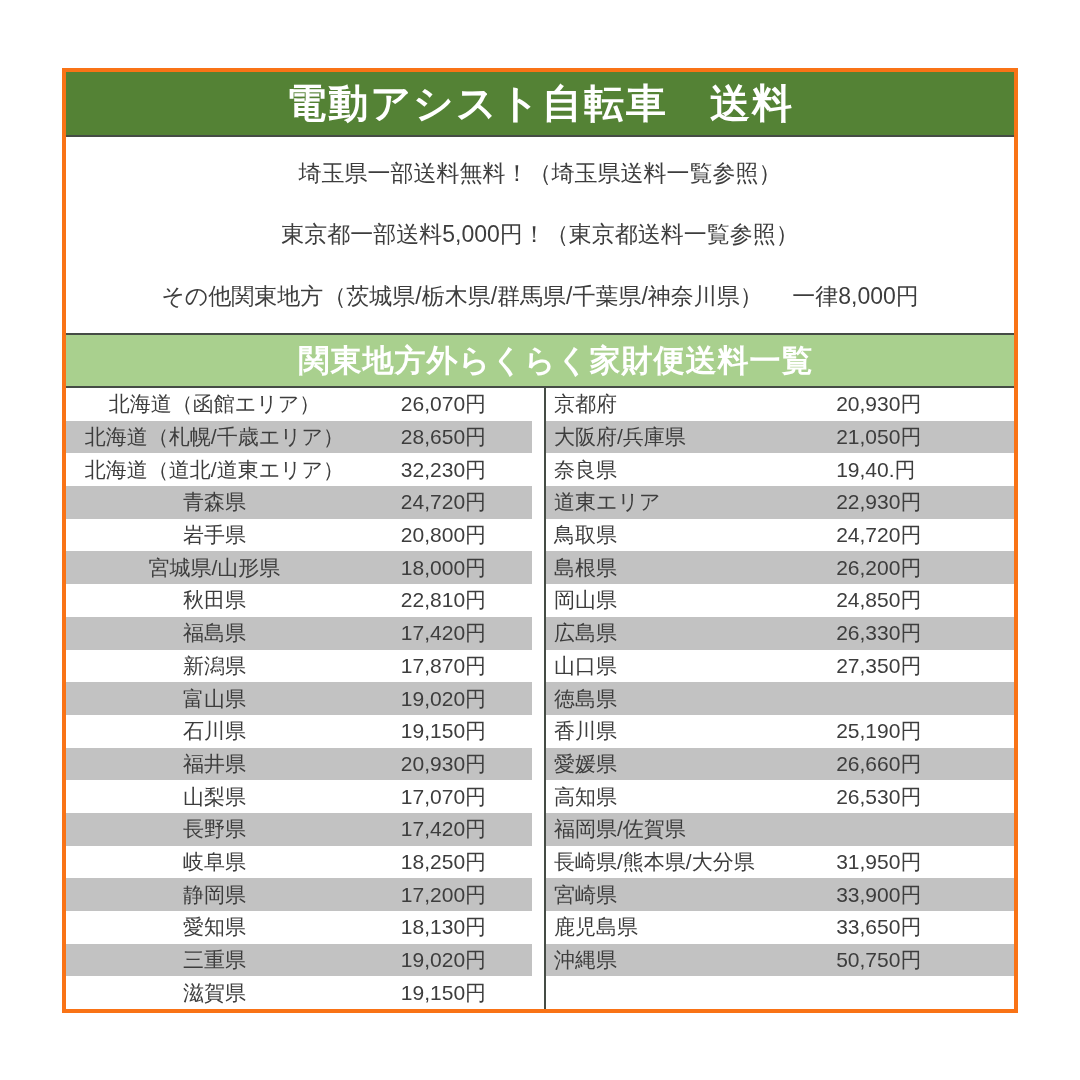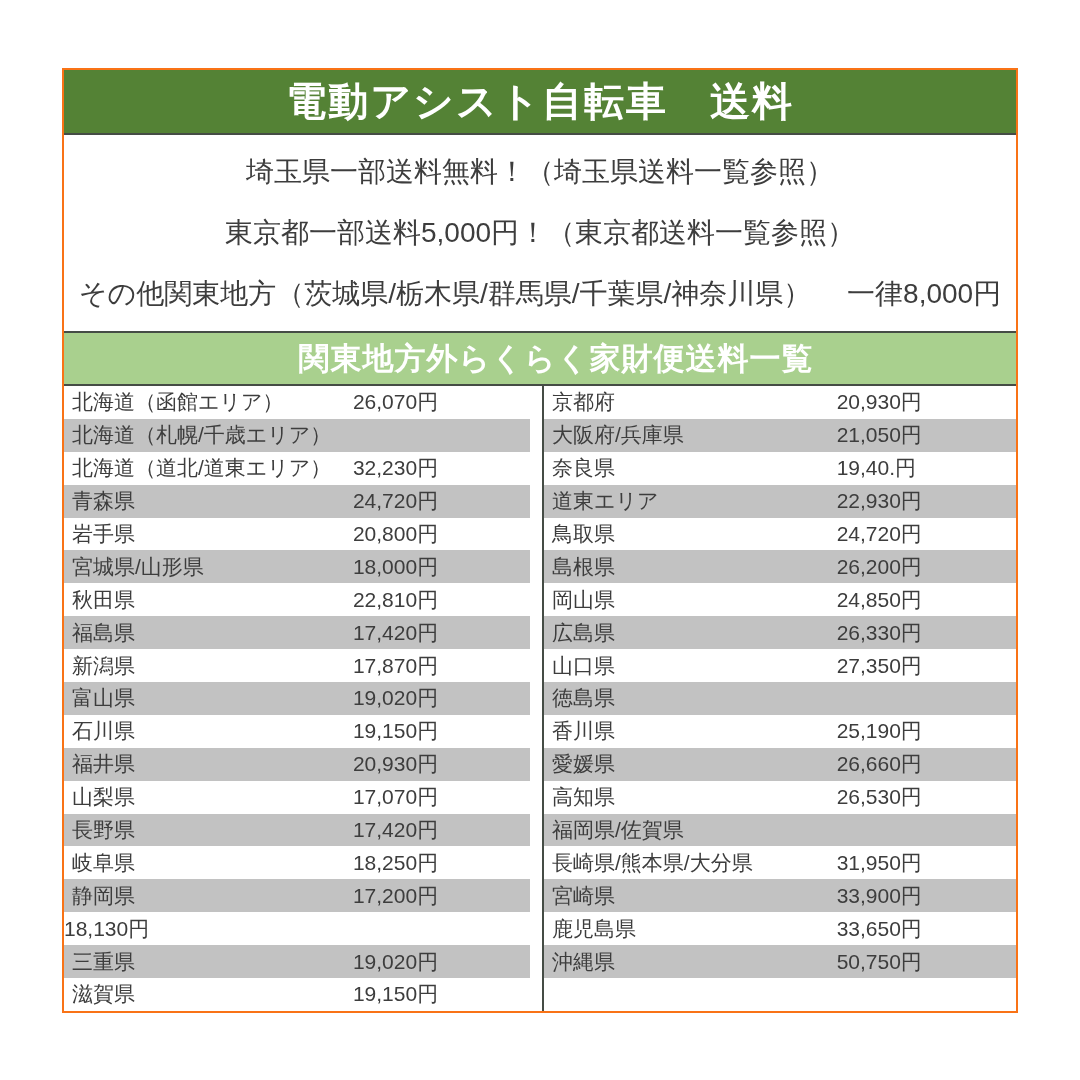--- a/index.html
+++ b/index.html
@@ -11,21 +11,21 @@
     font-family: "Liberation Sans", "DejaVu Sans", sans-serif;
   }
   * { box-sizing: border-box; }
 
   .frame {
     position: absolute;
     left: 62px;
     top: 68px;
     width: 956px;
     height: 945px;
-    border: 2px solid #f97316;
+    border: 4px solid #f97316;
     display: flex;
     flex-direction: column;
     background: #ffffff;
   }
 
   .main-header {
     height: 65px;
     flex: 0 0 65px;
     background: #548235;
     border-bottom: 2px solid #454c45;
@@ -41,21 +41,21 @@
 
   .notices {
     flex: 0 0 198px;
     border-bottom: 2px solid #454c45;
     display: flex;
     flex-direction: column;
     justify-content: space-around;
     align-items: center;
     padding: 6px 0;
     color: #3d3d3d;
-    font-size: 28px;
+    font-size: 23px;
   }
   .notice { white-space: pre; }
 
   .sub-header {
     flex: 0 0 53px;
     background: #a9d08e;
     border-bottom: 2px solid #454c45;
     color: #ffffff;
     font-weight: bold;
     font-size: 31px;
@@ -69,21 +69,21 @@
   .fee-table {
     flex: 1;
     display: flex;
     min-height: 0;
   }
   .tcol {
     display: flex;
     flex-direction: column;
     min-height: 0;
   }
-  .tcol.left  { width: 466px; }
+  .tcol.left  { width: 466px; text-align: center; }
   .tcol.right { flex: 1; }
   .gutter  { width: 12px; background: #ffffff; }
   .divider { width: 2px;  background: #454c45; }
 
   .trow {
     flex: 1;
     display: flex;
     align-items: center;
     font-size: 21px;
     color: #3d3d3d;
@@ -114,20 +114,21 @@
   <div class="sub-header">関東地方外らくらく家財便送料一覧</div>
 
   <div class="fee-table">
     <div class="tcol left" id="col-left">
         <div class="trow">
           <div class="cell name">北海道（函館エリア）</div>
           <div class="cell fee">26,070円</div>
         </div>
         <div class="trow">
           <div class="cell name">北海道（札幌/千歳エリア）</div>
+          <div class="cell fee">28,650円</div>
         </div>
         <div class="trow">
           <div class="cell name">北海道（道北/道東エリア）</div>
           <div class="cell fee">32,230円</div>
         </div>
         <div class="trow">
           <div class="cell name">青森県</div>
           <div class="cell fee">24,720円</div>
         </div>
         <div class="trow">
@@ -172,20 +173,21 @@
         </div>
         <div class="trow">
           <div class="cell name">岐阜県</div>
           <div class="cell fee">18,250円</div>
         </div>
         <div class="trow">
           <div class="cell name">静岡県</div>
           <div class="cell fee">17,200円</div>
         </div>
         <div class="trow">
+          <div class="cell name">愛知県</div>
           <div class="cell fee">18,130円</div>
         </div>
         <div class="trow">
           <div class="cell name">三重県</div>
           <div class="cell fee">19,020円</div>
         </div>
         <div class="trow">
           <div class="cell name">滋賀県</div>
           <div class="cell fee">19,150円</div>
         </div>

